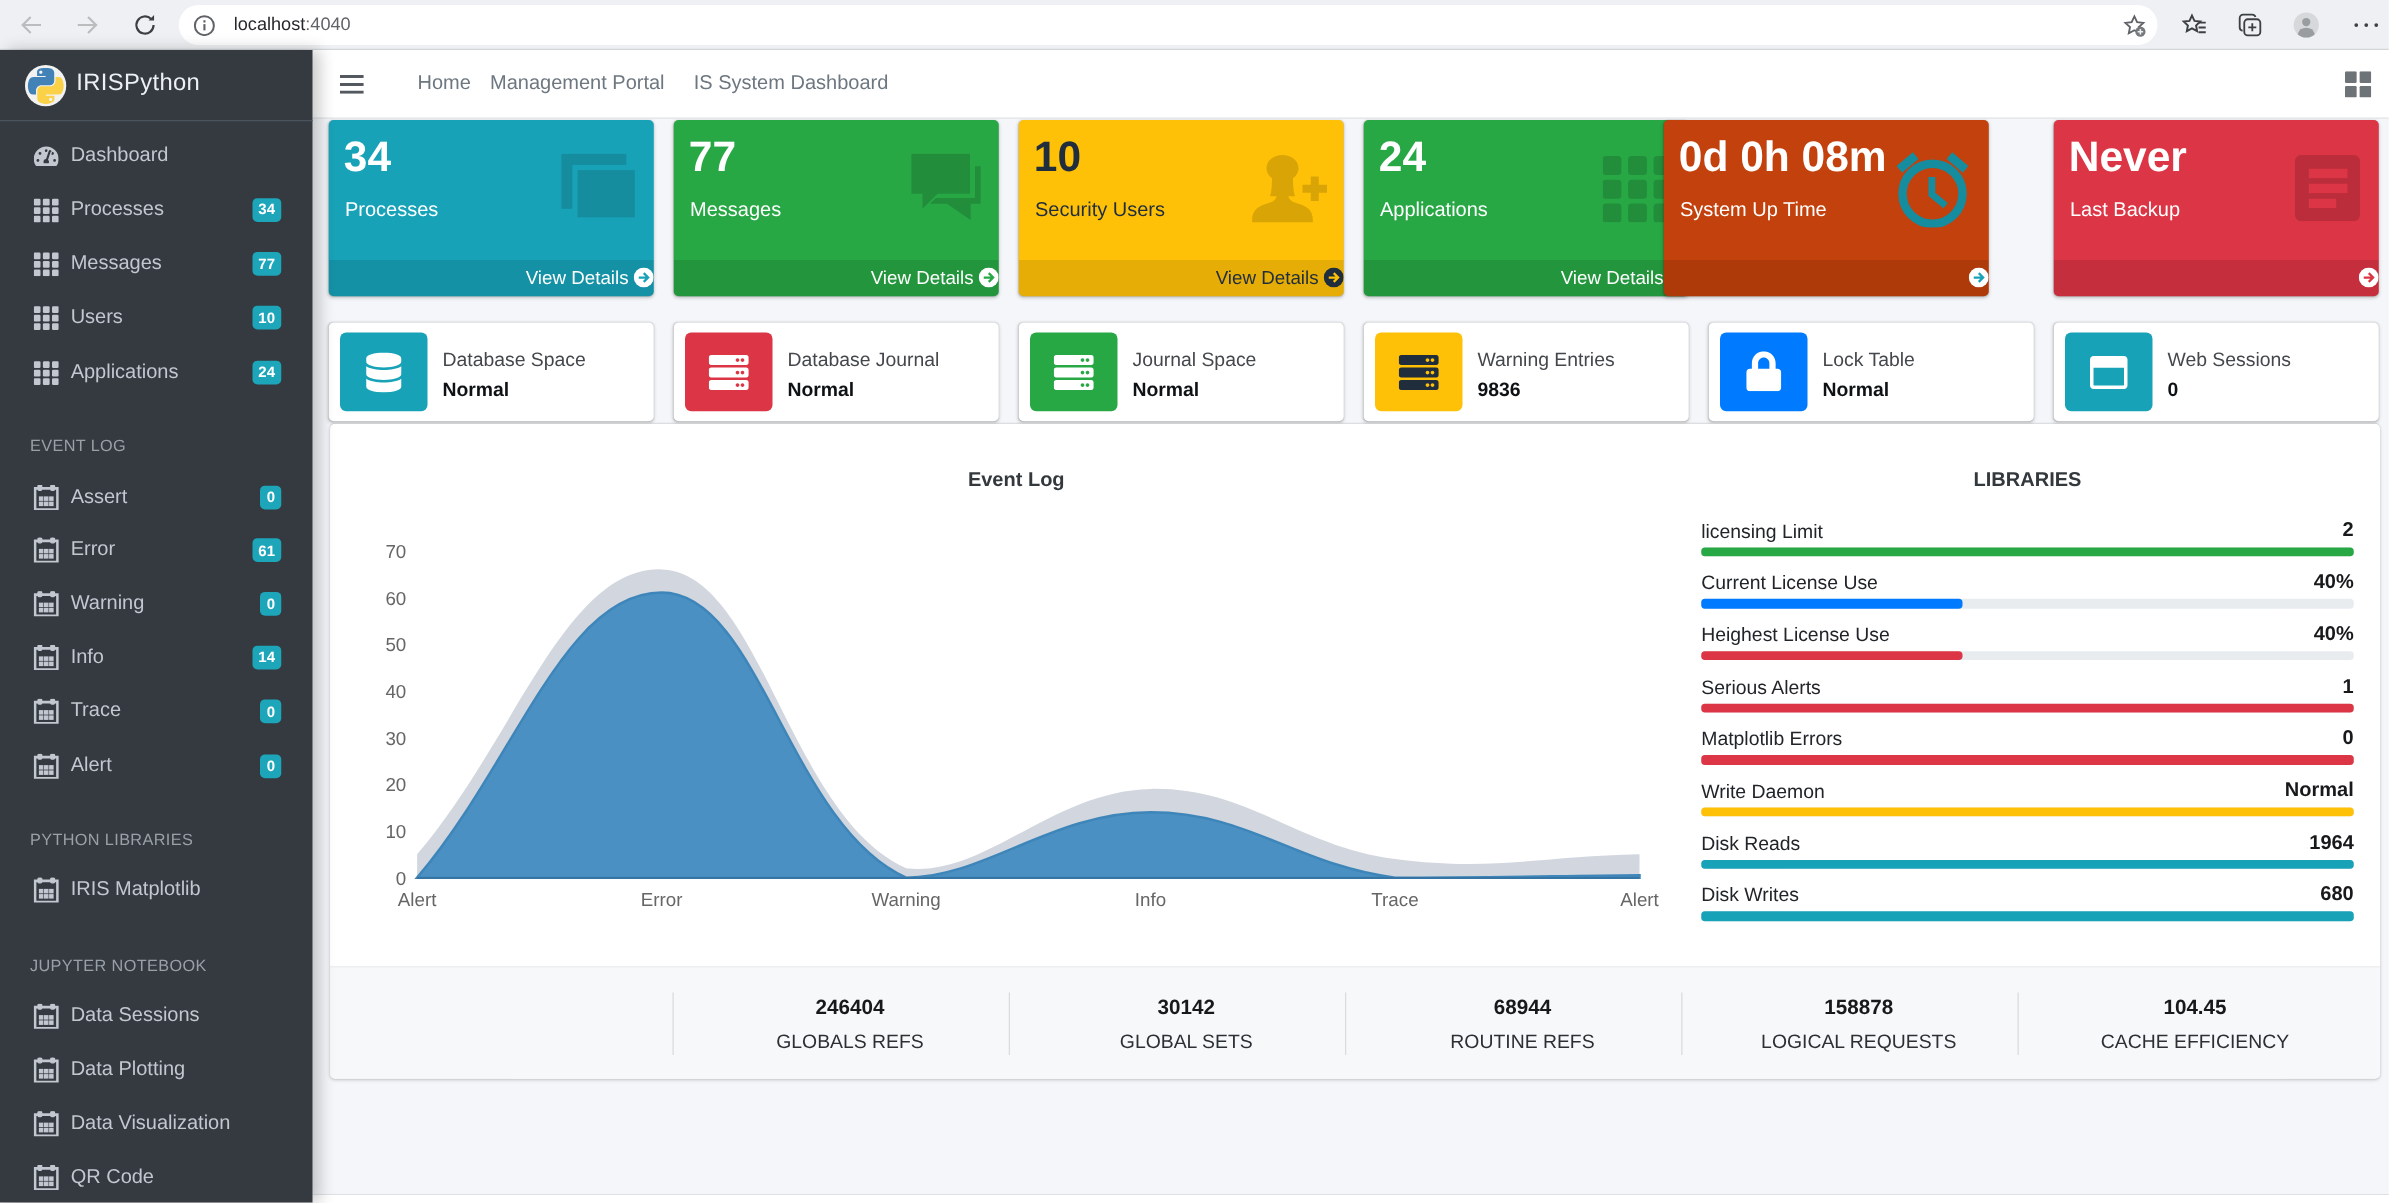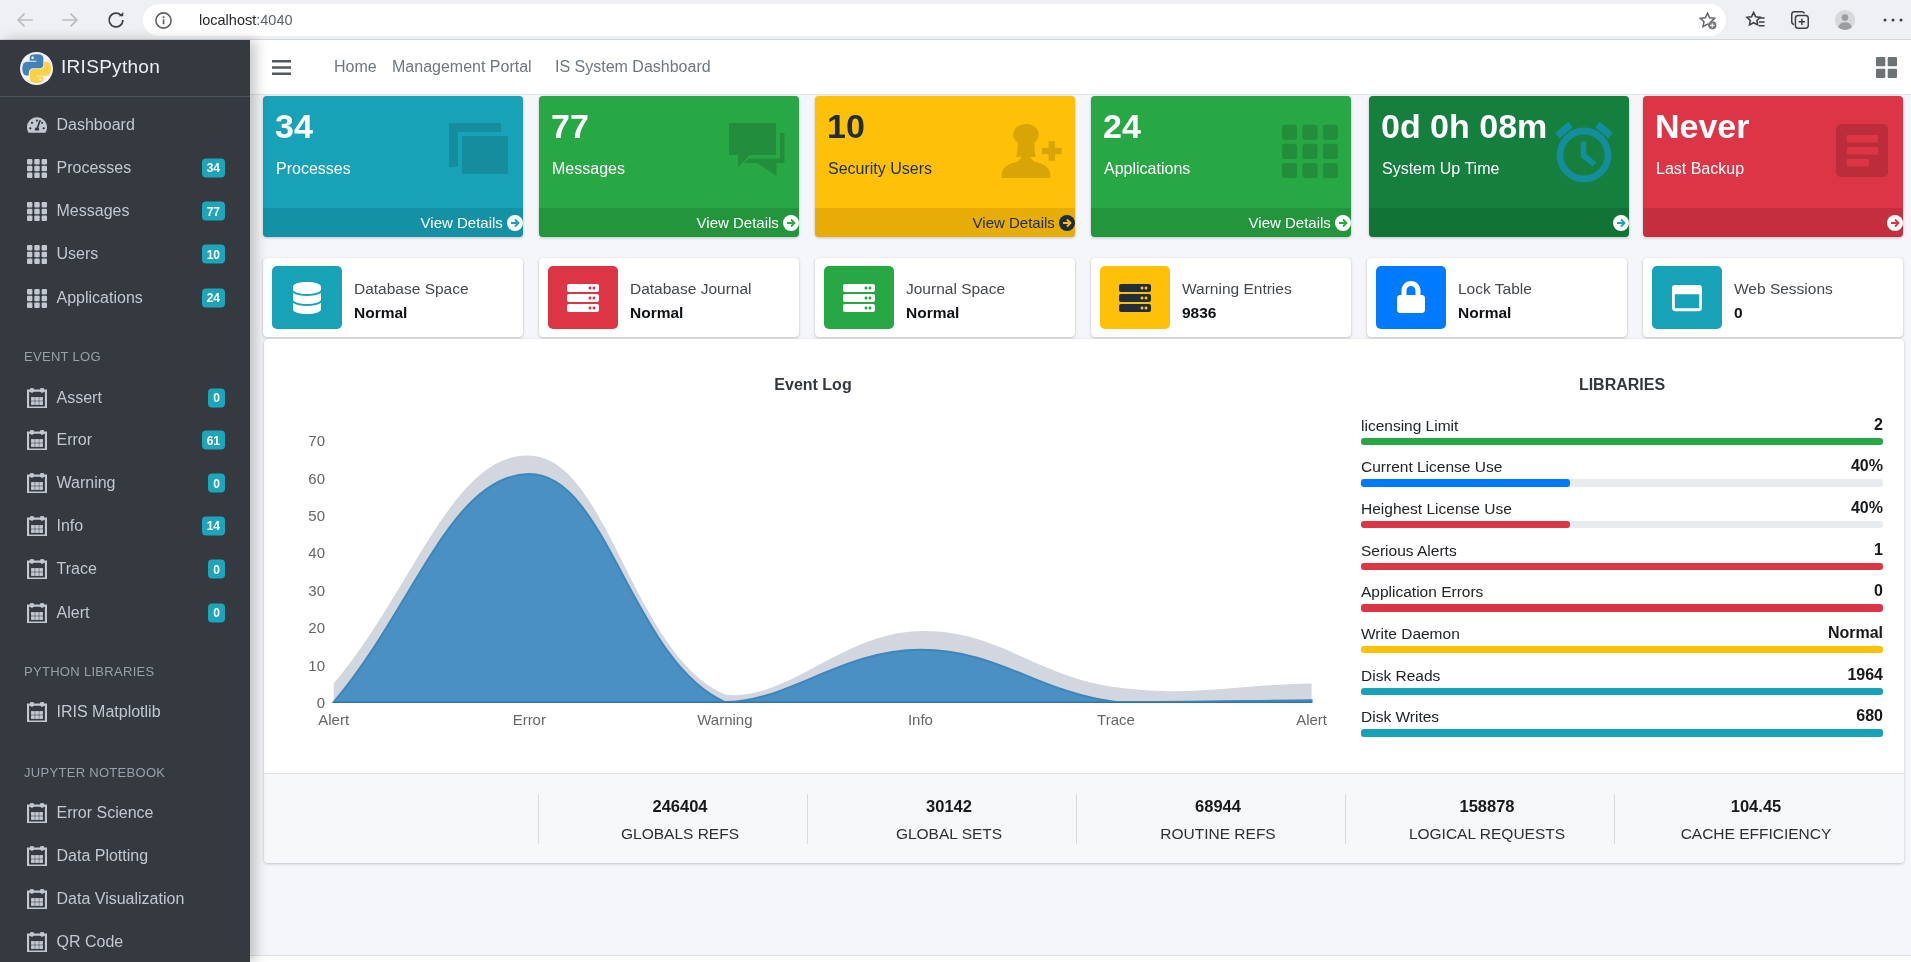--- a/index.html
+++ b/index.html
@@ -1,20 +1,20 @@
 <!DOCTYPE html>
 <html><head>
 <meta charset="utf-8">
 <style>
 * { margin:0; padding:0; box-sizing:border-box; }
 html,body { width:1911px; height:962px; overflow:hidden; font-family:"Liberation Sans",sans-serif; background:#fff; }
 
 #chrome { position:absolute; left:0; top:0; width:1911px; height:40px; background:#eef0f3; border-bottom:1px solid #d4d7da; }
 #urlbar { position:absolute; left:143px; top:4px; width:1583px; height:32px; background:#fff; border-radius:16px; }
-#urltext { position:absolute; left:199px; top:12px; font-size:14.5px; color:#26282b;}
+#urltext { position:absolute; left:187px; top:12px; font-size:14.5px; color:#26282b;}
 #urltext span { color:#5f6368; font-weight:400; }
 .chromeicon { position:absolute; top:8px; }
 
 #sidebar { position:absolute; left:0; top:40px; width:250px; height:922px; background:#343a40; box-shadow:6px 0 12px rgba(0,0,0,.22); z-index:5; }
 #brand { position:absolute; left:0; top:0; width:250px; height:57px; border-bottom:1px solid #4b545c; }
 #brand .logo { position:absolute; left:20px; top:12px; width:33px; height:33px; border-radius:50%; background:#f2f2f2; }
 #brand .btext { position:absolute; left:61px; top:16px; font-size:19px; font-weight:300; color:#eceff4; letter-spacing:.3px; }
 .navitem { position:absolute; left:8px; width:234px; height:43px; }
 .navitem .nicon { position:absolute; left:19px; top:50%; transform:translateY(-50%); width:20px; height:20px; }
 .navitem .ntext { position:absolute; left:48.5px; top:50%; transform:translateY(-50%); font-size:16px; color:#c2c7d0; }
@@ -217,21 +217,21 @@
       <svg class="nicon" fill="#c2c7d0" stroke="#c2c7d0">
         <use href="#i-cal"></use>
       </svg>
       <span class="ntext">IRIS Matplotlib</span>
     </div>
   <div class="navhead" style="top:724.5px">JUPYTER NOTEBOOK</div>
   <div class="navitem" style="top:751.3px">
       <svg class="nicon" fill="#c2c7d0" stroke="#c2c7d0">
         <use href="#i-cal"></use>
       </svg>
-      <span class="ntext">Error Science</span>
+      <span class="ntext">Data Sessions</span>
     </div>
   <div class="navitem" style="top:794.2px">
       <svg class="nicon" fill="#c2c7d0" stroke="#c2c7d0">
         <use href="#i-cal"></use>
       </svg>
       <span class="ntext">Data Plotting</span>
     </div>
   <div class="navitem" style="top:837.4px">
       <svg class="nicon" fill="#c2c7d0" stroke="#c2c7d0">
         <use href="#i-cal"></use>
@@ -304,21 +304,21 @@
     <div class="num">24</div>
       <div class="lbl">Applications</div>
     <svg class="ghost" style="top:26px;right:13px" width="56" height="56" viewBox="0 0 20 20" fill="#228e3b">
         <use href="#i-th"></use>
       </svg>
     <div class="sfoot">View Details <svg width="16" height="16" viewBox="0 0 16 16" style="vertical-align:-3px">
           <circle cx="8" cy="8" r="8" fill="#fff"></circle>
           <path d="M4 8h7M8 4.5L11.5 8 8 11.5" stroke="#28a745" stroke-width="1.8" fill="none"></path>
         </svg></div>
   </div>
-  <div class="sbox" style="left:1119px;background:#15803d">
+  <div class="sbox" style="left:1081px;background:#c2410c">
     <div class="num">0d 0h 08m</div>
       <div class="lbl">System Up Time</div>
     <svg class="ghost" style="top:24px;right:14px" width="62" height="62" viewBox="0 0 62 62" fill="none" stroke="#168c9f">
         <circle cx="31" cy="35" r="24" stroke-width="6.8"></circle>
         <path d="M30.5 21.5v14l11 9" stroke-width="5.5"></path>
         <path d="M4.5 15.5L17.5 4.5" stroke-width="7"></path>
         <path d="M57.5 15.5L44.5 4.5" stroke-width="7"></path>
       </svg>
     <div class="sfoot"><svg width="16" height="16" viewBox="0 0 16 16" style="vertical-align:-3px">
           <circle cx="8" cy="8" r="8" fill="#fff"></circle>
@@ -425,21 +425,21 @@
         <div class="track"></div>
         <div class="fill" style="width:40%;background:#dc3545"></div>
       </div>
     <div class="lrow" style="top:202px">
         <span class="ll">Serious Alerts</span>
         <span class="lv">1</span>
         <div class="track"></div>
         <div class="fill" style="width:100%;background:#dc3545"></div>
       </div>
     <div class="lrow" style="top:243.7px">
-        <span class="ll">Application Errors</span>
+        <span class="ll">Matplotlib Errors</span>
         <span class="lv">0</span>
         <div class="track"></div>
         <div class="fill" style="width:100%;background:#dc3545"></div>
       </div>
     <div class="lrow" style="top:285.3px">
         <span class="ll">Write Daemon</span>
         <span class="lv">Normal</span>
         <div class="track"></div>
         <div class="fill" style="width:100%;background:#ffc107"></div>
       </div>

